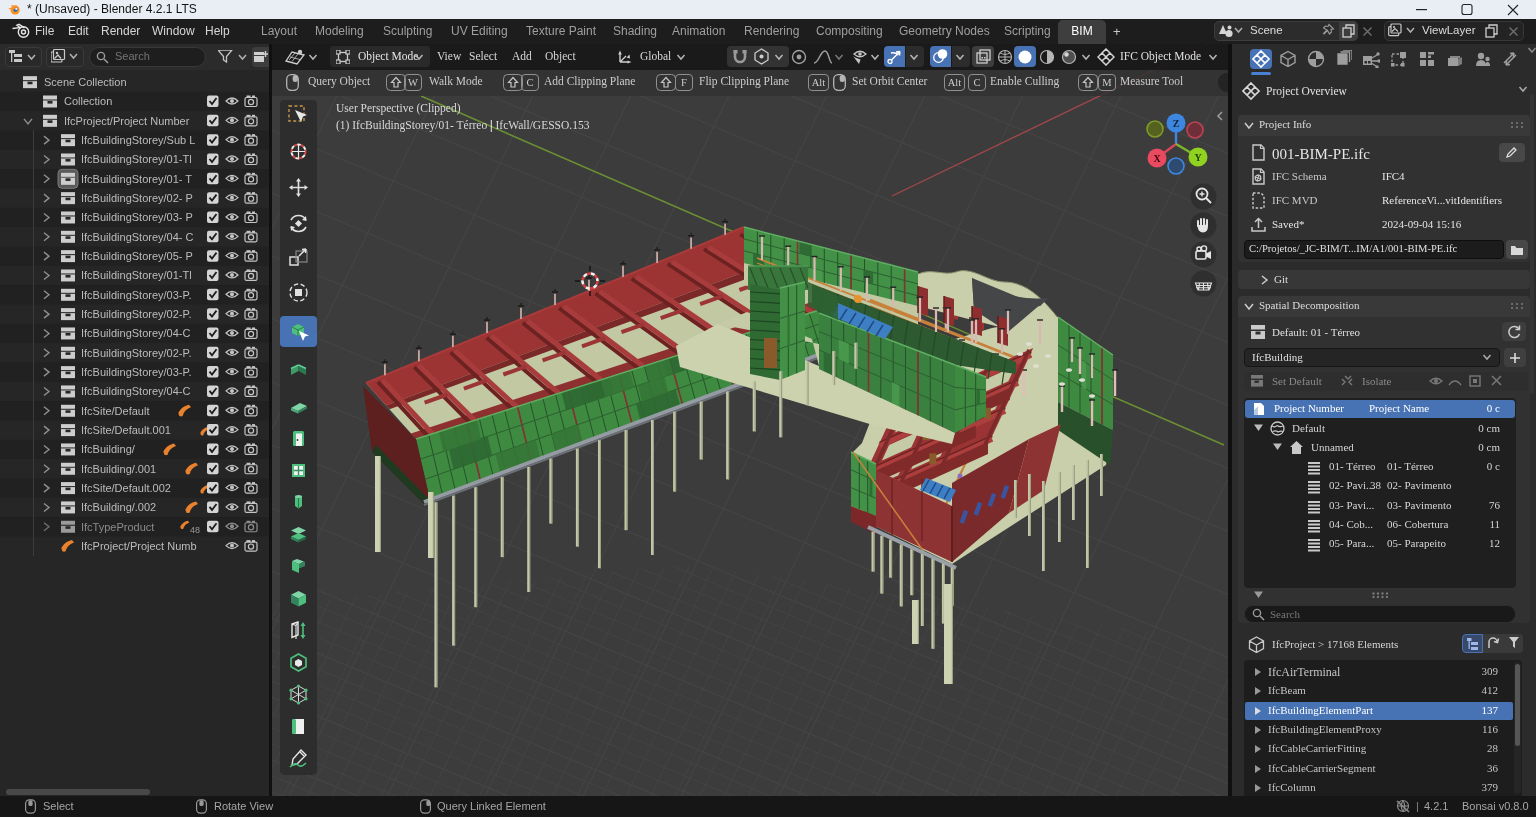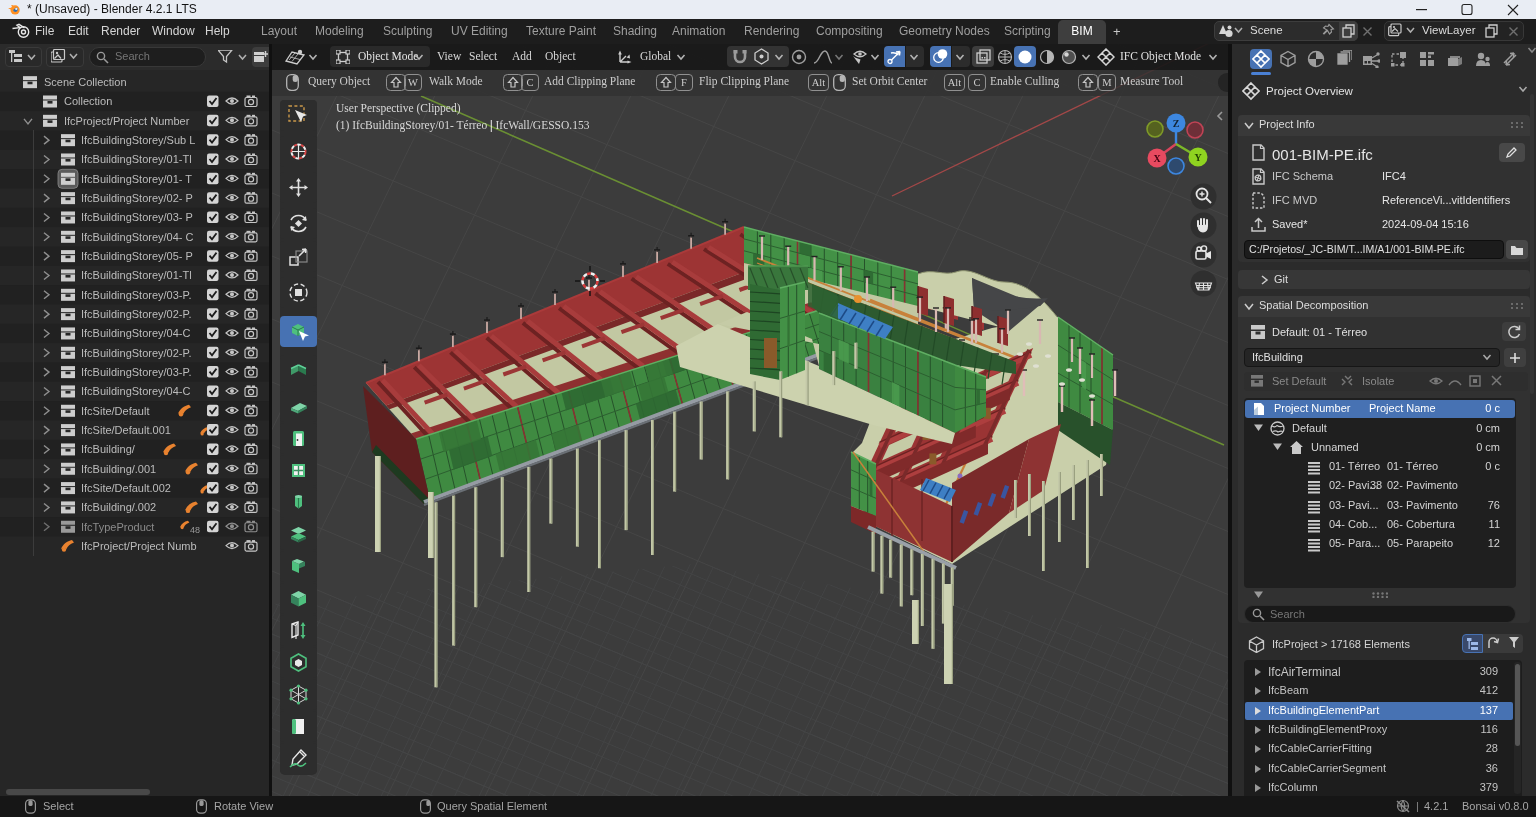--- a/index.html
+++ b/index.html
@@ -24,21 +24,21 @@
   .obtn { top:3px; height:20px; background:#292929; border:1px solid #3a3a3a; border-radius:4px; }
   
   #viewport { left:272px; top:44px; width:956px; height:752px; background:#a16207; overflow:hidden;font-family:Liberation Serif, serif; }
   #vhead { left:0; top:0; width:956px; height:26px; background:rgba(24,24,24,0.93); }
   #vtool { left:0; top:26px; width:956px; height:26px; background:rgba(49,49,49,0.82); }
   .vmenu { top:6px; font-size:11.5px; color:#d8d8d8; }
   .key { top:4px; height:17px; border:1px solid #909090; border-radius:4px; color:#cecece;
     font-size:10.5px; text-align:center; line-height:15px; }
   .klabel { top:31px; font-size:11.5px; color:#cccccc; }
   
-  #rpanel { left:1232px; top:44px; width:304px; height:752px; background:#2b2b2b; overflow:hidden; }
+  #rpanel { left:1232px; top:44px; width:304px; height:752px; background:#2b2b2b; overflow:hidden;font-family:Liberation Serif, serif; }
   .phead { left:6px; width:292px; height:21px; background:#393939; border-radius:4px 4px 0 0;
     font-size:11px; color:#dddddd; }
   .pbody { left:6px; width:292px; background:#313131; border-radius:0 0 4px 4px; }
   
   #statusbar { left:0; top:796px; width:1536px; height:21px; background:#161616; color:#a6a6a6;
     font-size:11px; }
 </style>
 </head>
 <body>
 <div id="stage">
@@ -1941,21 +1941,21 @@
 <span class="abs" style="left:43px;top:4px">Select</span>
 <svg class="abs" style="left:196px;top:3px" width="11" height="15" viewBox="0 0 13 17">
         <rect x="0.7" y="0.7" width="11.6" height="15.6" rx="4.5" fill="none" stroke="#999" stroke-width="1.4"></rect>
         <rect x="4" y="1" width="5" height="7" rx="2.2" fill="#999"></rect>
       </svg>
 <span class="abs" style="left:214px;top:4px">Rotate View</span>
 <svg class="abs" style="left:420px;top:3px" width="11" height="15" viewBox="0 0 13 17">
         <rect x="0.7" y="0.7" width="11.6" height="15.6" rx="4.5" fill="none" stroke="#999" stroke-width="1.4"></rect>
         <rect x="7.5" y="1" width="4.5" height="7" rx="2" fill="#999"></rect>
       </svg>
-<span class="abs" style="left:437px;top:4px">Query Spatial Element</span>
+<span class="abs" style="left:437px;top:4px">Query Linked Element</span>
 <svg class="abs" style="left:1395px;top:3px" width="16" height="15" viewBox="0 0 16 15">
         <g stroke="#8a8a8a" fill="none" stroke-width="1.2">
           <circle cx="8" cy="7" r="5.5"></circle>
           <path d="M2.5 7 L13.5 7 M8 1.5 Q11.5 7 8 12.5 M8 1.5 Q4.5 7 8 12.5"></path>
           <path d="M2 2 L14 13" stroke-width="1.6"></path>
         </g>
       </svg>
 <span class="abs" style="left:1416px;top:4px;color:#888">|</span>
 <span class="abs" style="left:1424px;top:4px">4.2.1</span>
 <span class="abs" style="left:1462px;top:4px">Bonsai v0.8.0</span>

